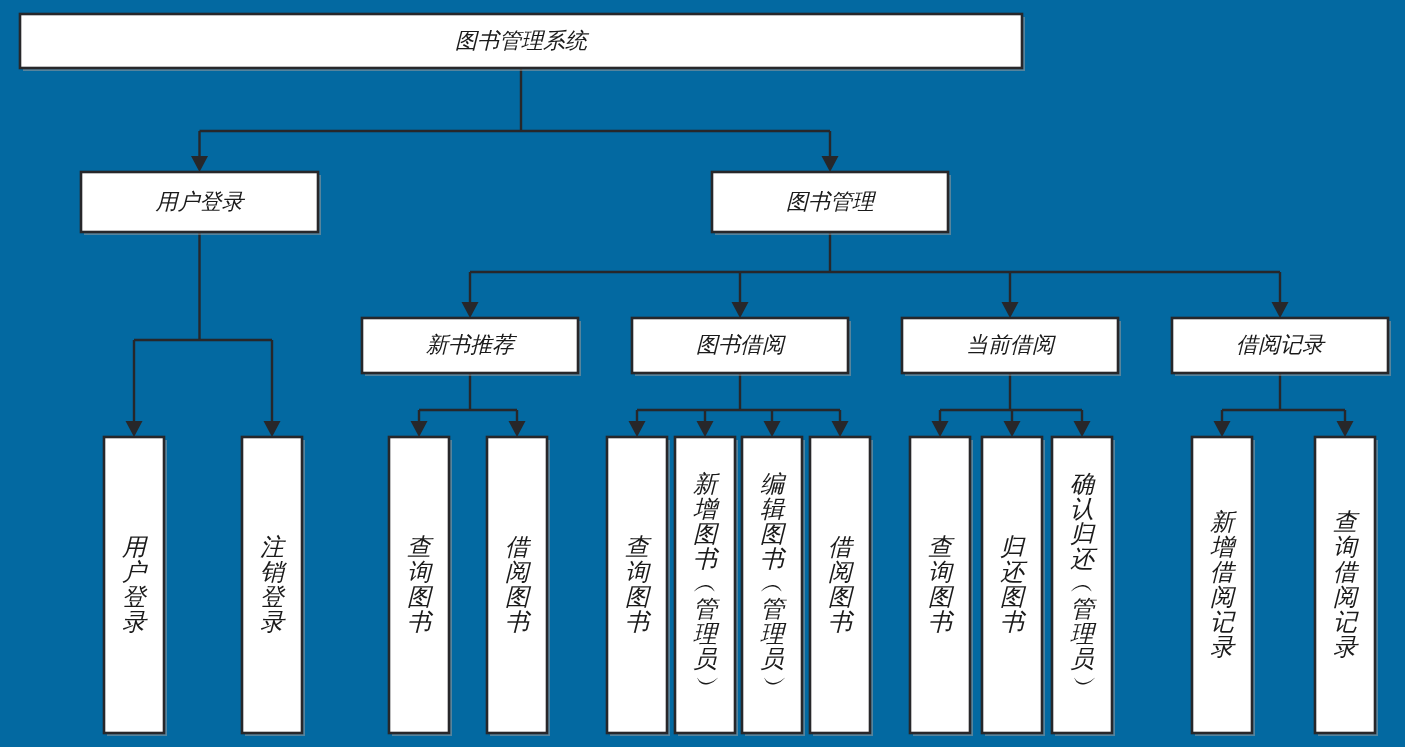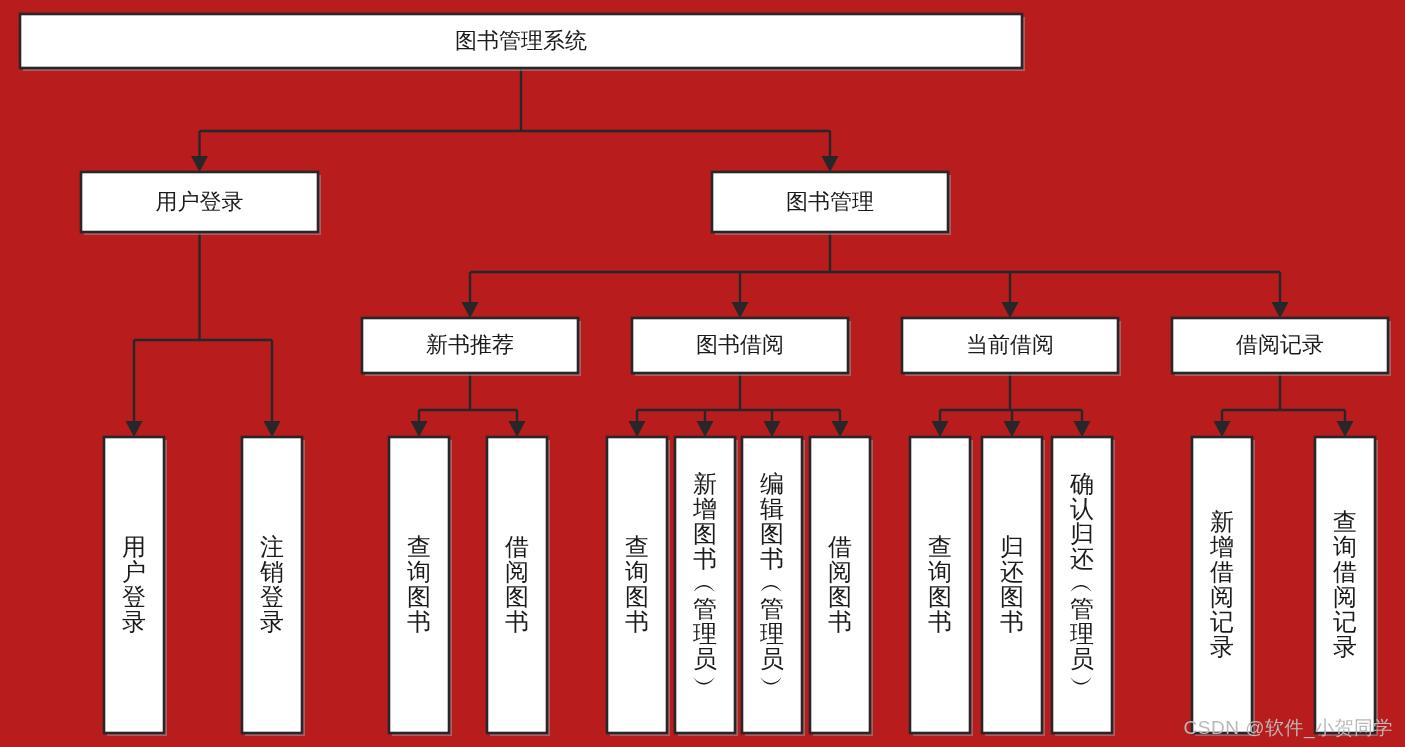--- a/index.html
+++ b/index.html
@@ -10,21 +10,22 @@
   body {
     width: 1405px;
     height: 747px;
     font-family: "Liberation Sans", "DejaVu Sans", sans-serif;
     overflow: hidden;
   }
   #diagram-root {
     position: relative;
     width: 1405px;
     height: 747px;
-    background: #b91c1c;
+    background: #0369a1;
+    font-style: italic;
   }
   svg.diagram-canvas {
     position: absolute;
     left: 0;
     top: 0;
     width: 1405px;
     height: 747px;
   }
   .node-box {
     fill: #ffffff;
@@ -225,14 +226,13 @@
           <rect x="1192" y="437" width="60" height="296" class="node-box"></rect>
           <text x="1222" class="node-label-v" y="529.5"><tspan x="1222" dy="0">新</tspan><tspan x="1222" dy="25">增</tspan><tspan x="1222" dy="25">借</tspan><tspan x="1222" dy="25">阅</tspan><tspan x="1222" dy="25">记</tspan><tspan x="1222" dy="25">录</tspan></text>
         </g>
         <g>
           <rect x="1318" y="440" width="60" height="296" class="node-box-shadow"></rect>
           <rect x="1315" y="437" width="60" height="296" class="node-box"></rect>
           <text x="1345" class="node-label-v" y="529.5"><tspan x="1345" dy="0">查</tspan><tspan x="1345" dy="25">询</tspan><tspan x="1345" dy="25">借</tspan><tspan x="1345" dy="25">阅</tspan><tspan x="1345" dy="25">记</tspan><tspan x="1345" dy="25">录</tspan></text>
         </g>
       </g>
   </svg>
-  <div class="watermark-text">CSDN @软件_小贺同学</div>
 </div>
 
 </body></html>

